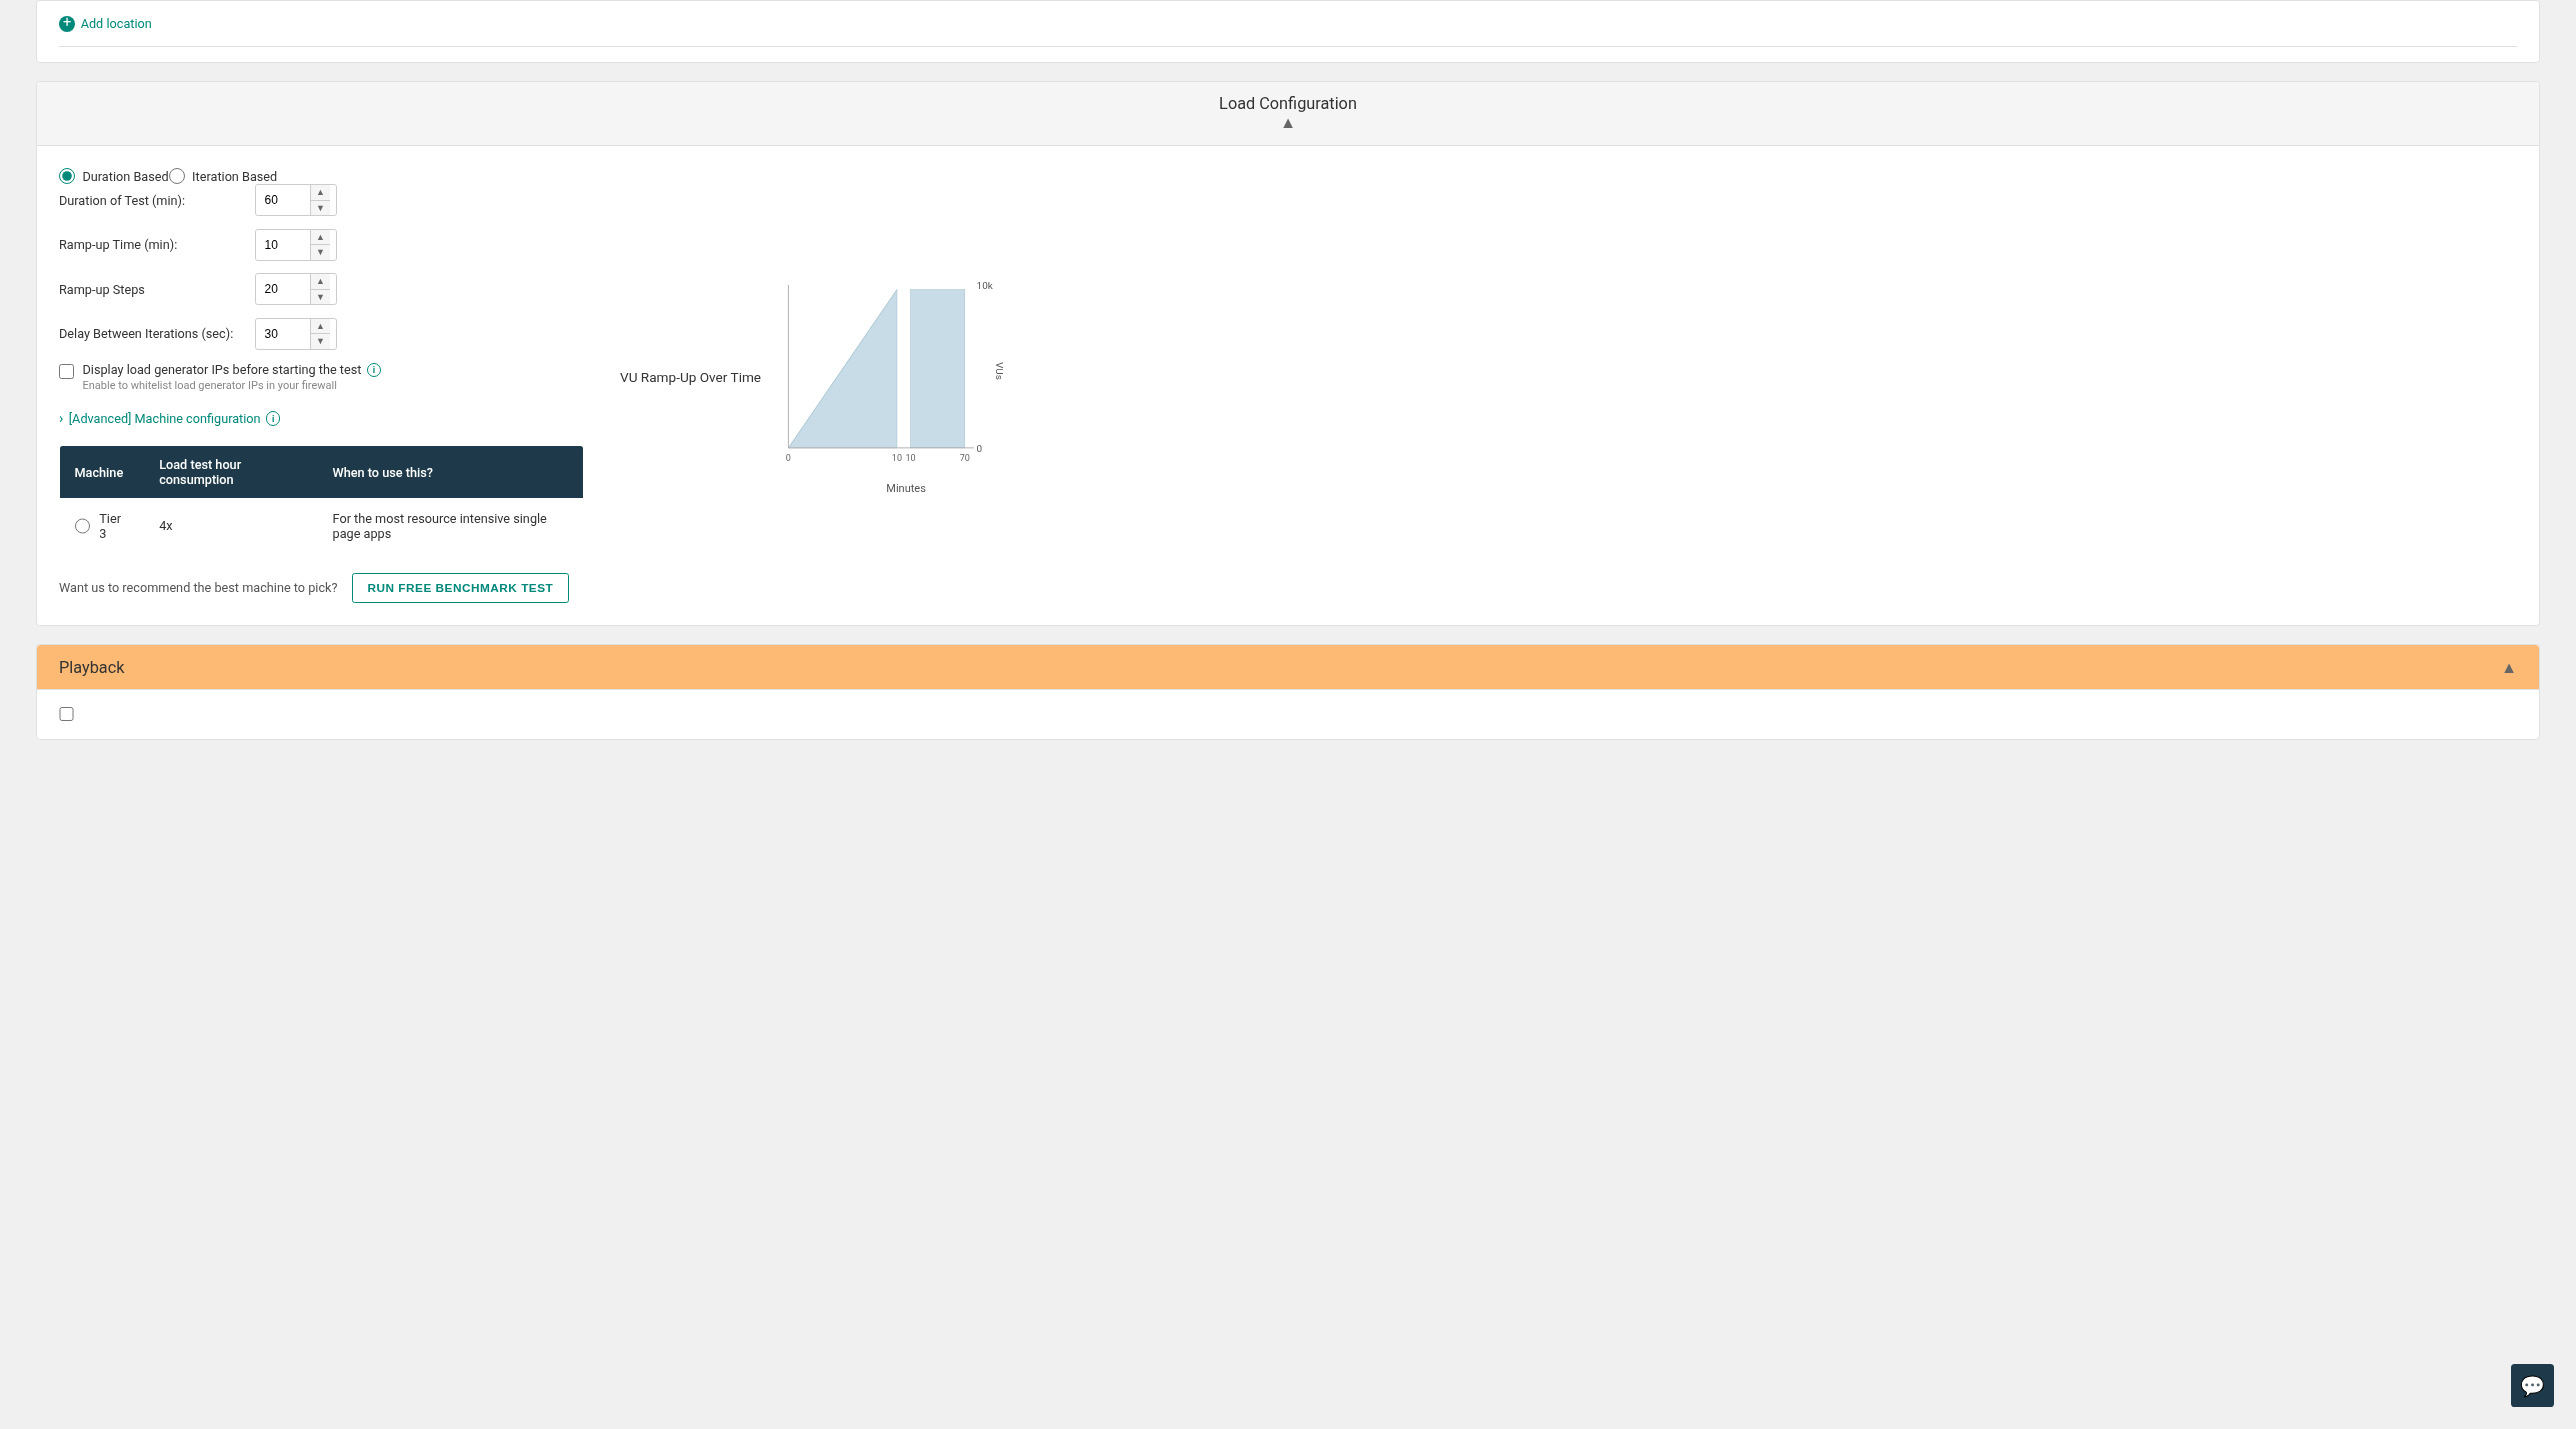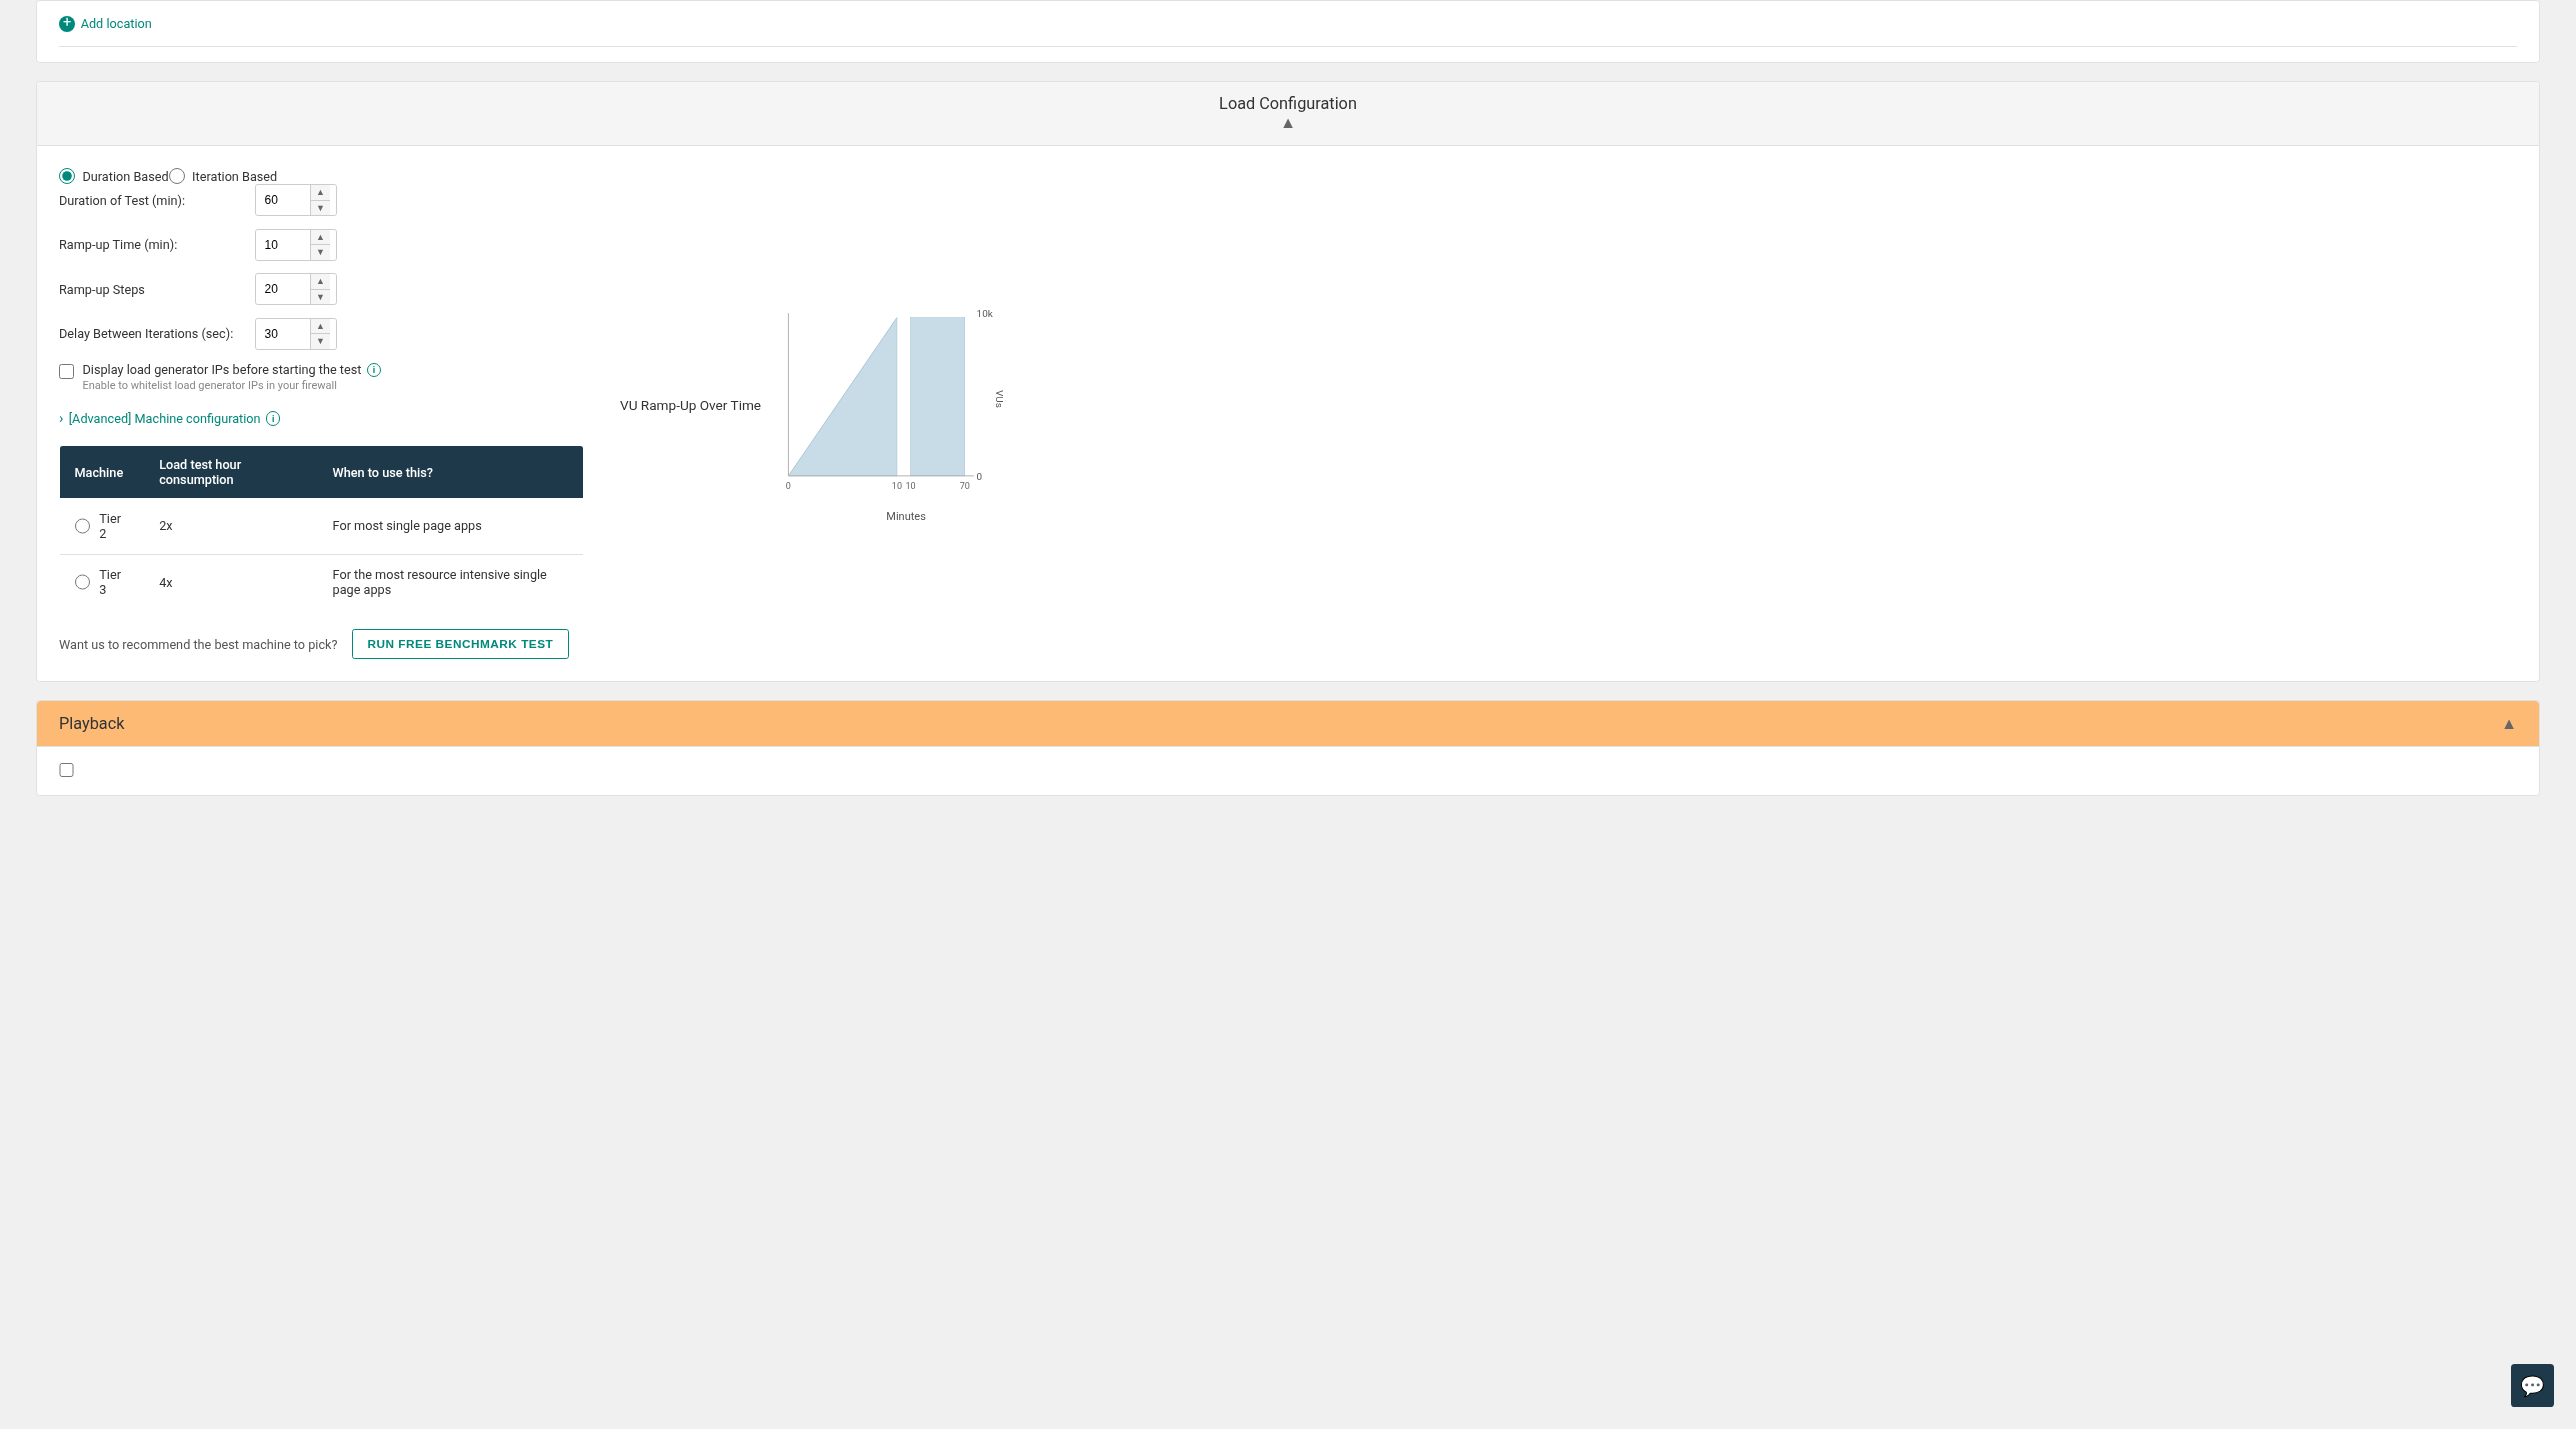--- a/index.html
+++ b/index.html
@@ -476,30 +476,20 @@
         <table class="machine-table">
           <thead>
             <tr>
               <th>Machine</th>
               <th>Load test hour consumption</th>
               <th>When to use this?</th>
             </tr>
           </thead>
           <tbody id="machine-tbody">
 
-              <tr>
-                <td>
-                  <div class="tier-radio-cell">
-                    <input type="radio" name="machine-tier" class="radio-input" style="accent-color: rgb(0, 137, 123);">
-                    <span>Tier 2</span>
-                  </div>
-                </td>
-                <td>2x</td>
-                <td>For most single page apps</td>
-              </tr>
               <tr>
                 <td>
                   <div class="tier-radio-cell">
                     <input type="radio" name="machine-tier" class="radio-input" style="accent-color: rgb(0, 137, 123);">
                     <span>Tier 3</span>
                   </div>
                 </td>
                 <td>4x</td>
                 <td>For the most resource intensive single page apps</td>
               </tr>

